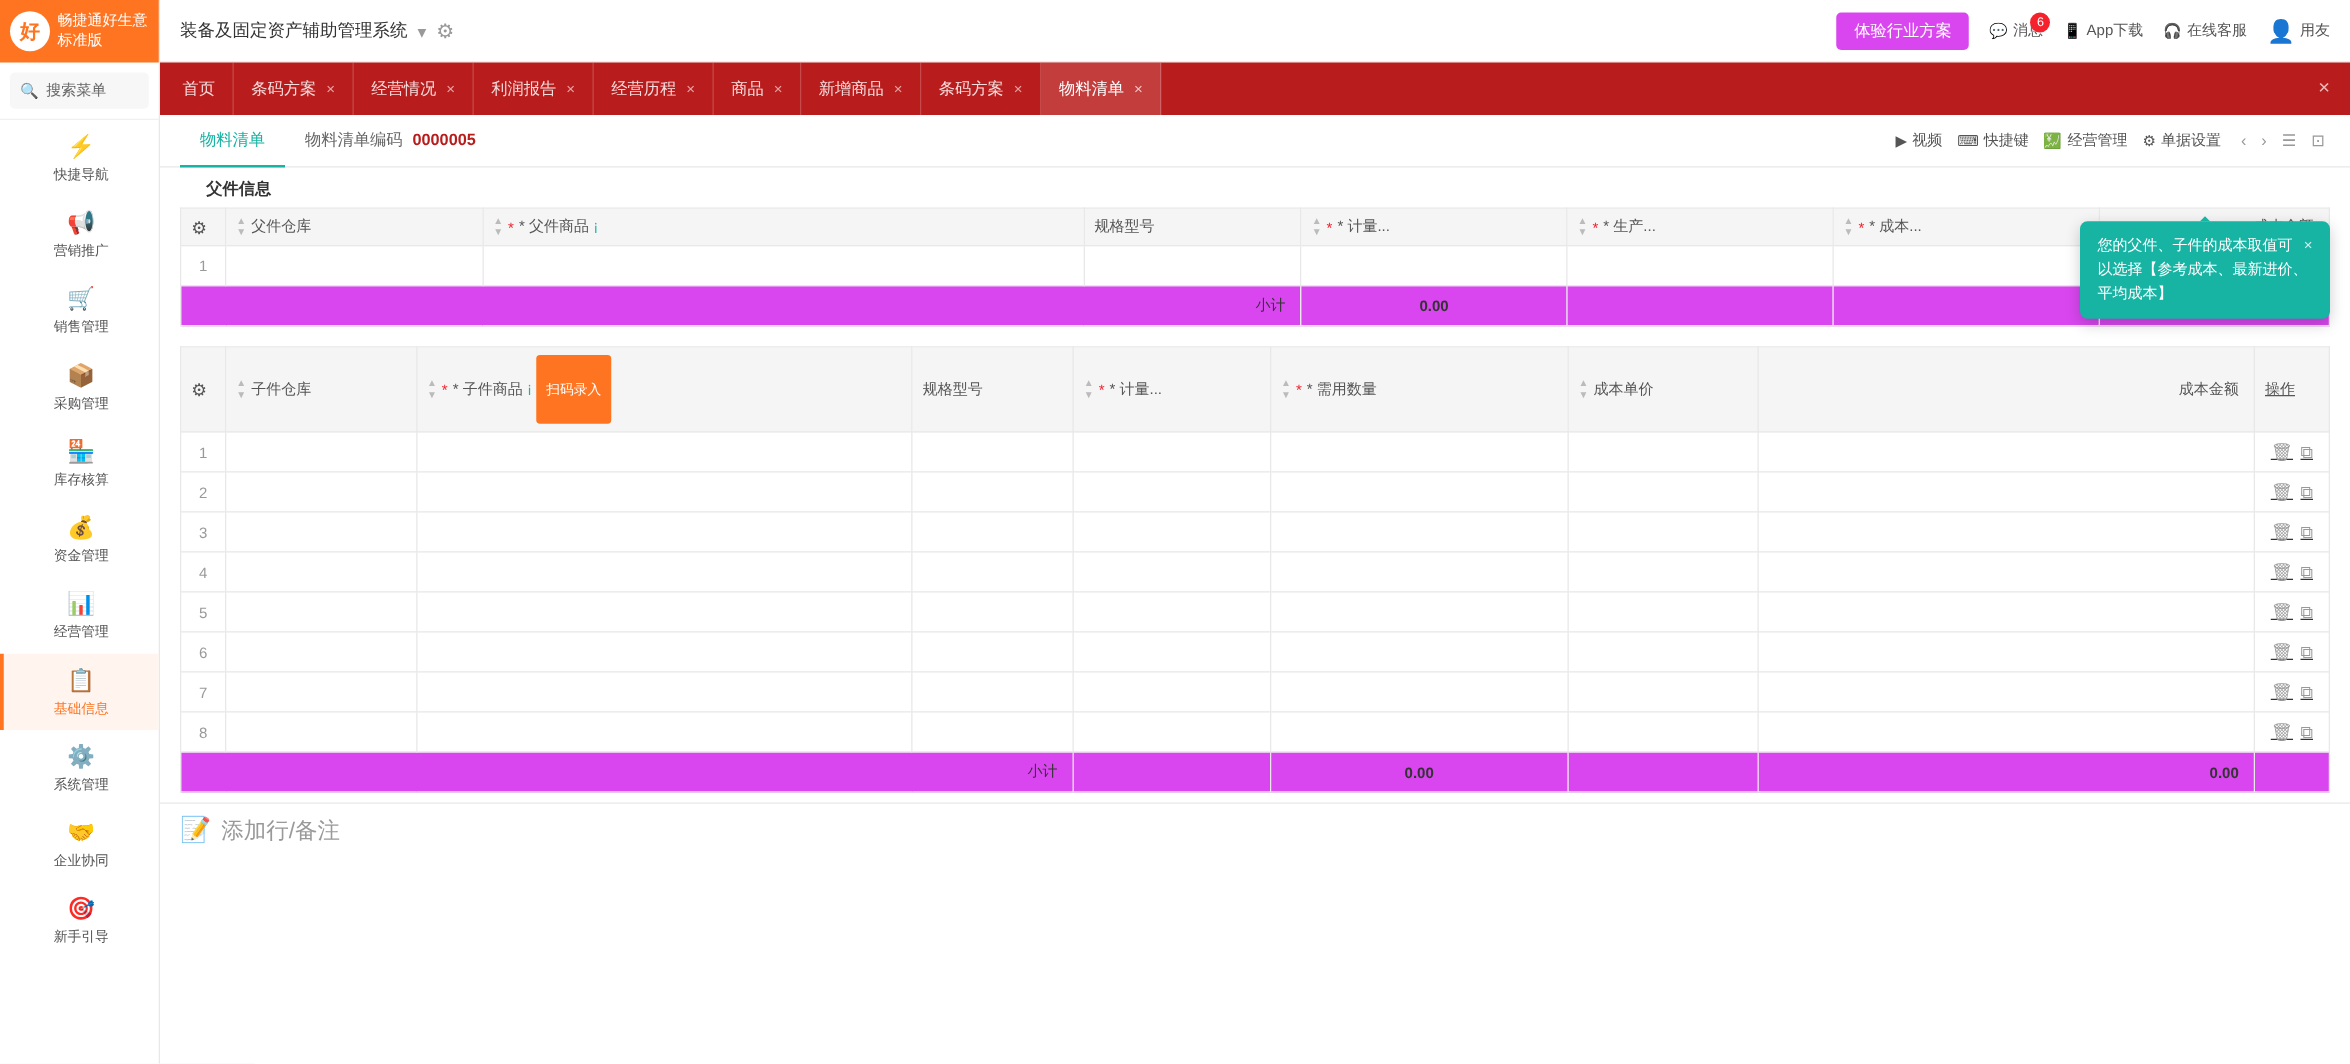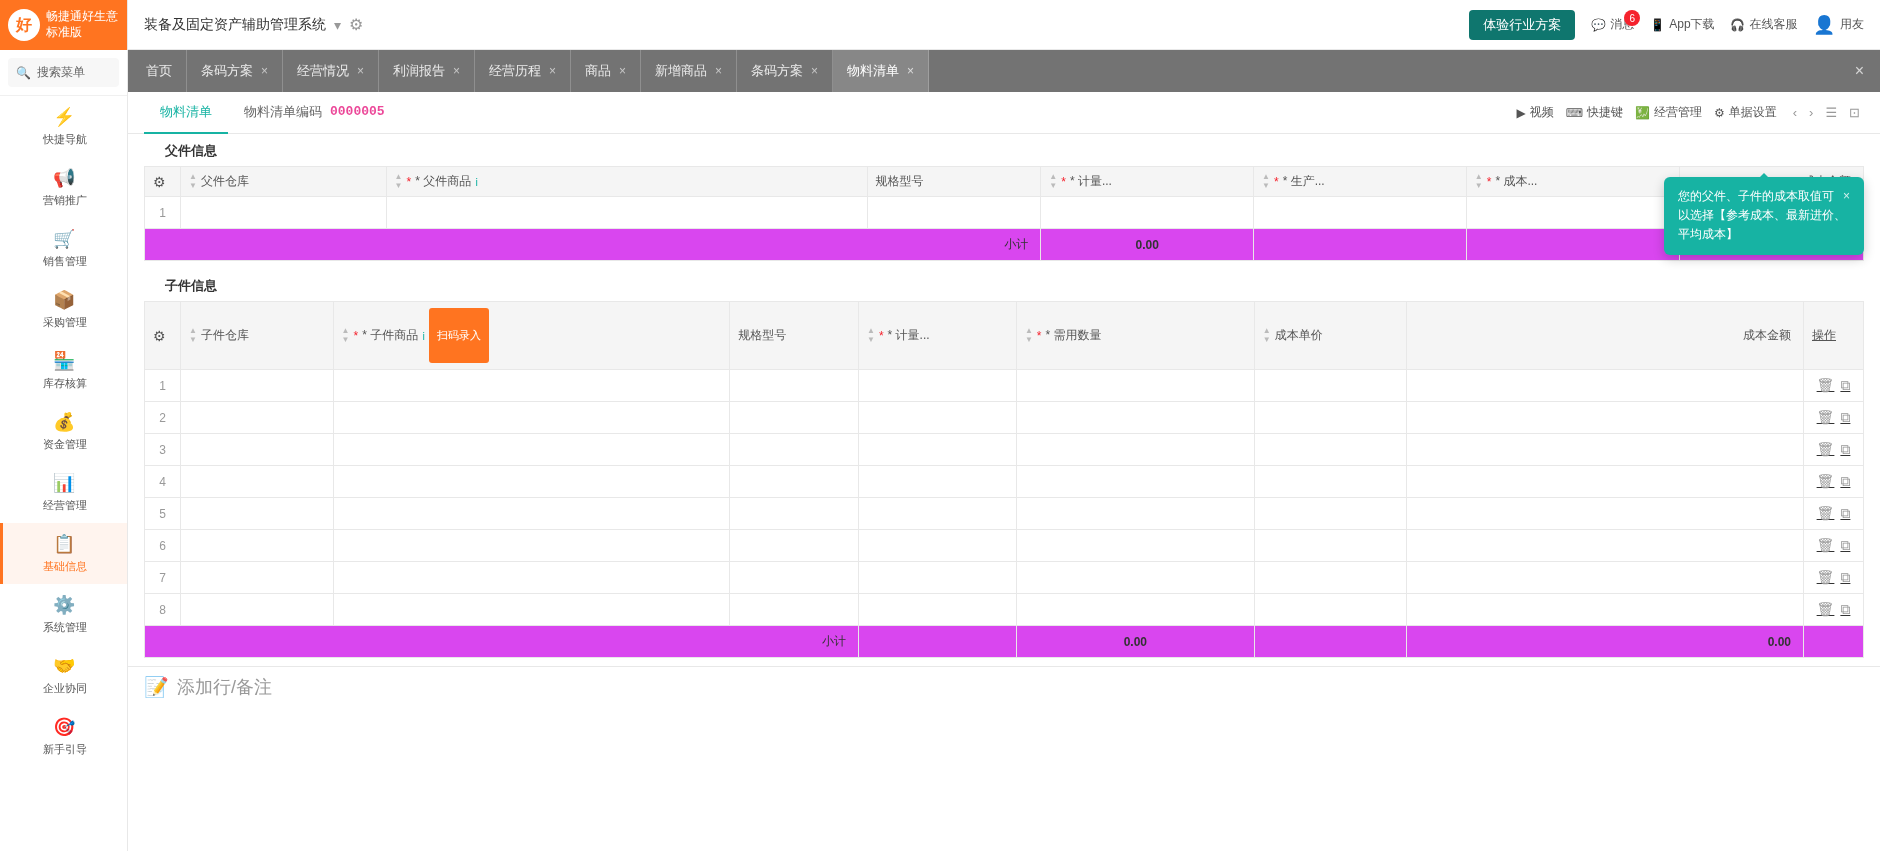--- a/index.html
+++ b/index.html
@@ -103,21 +103,21 @@
       font-size: 14px;
       color: #333;
       font-weight: 500;
     }
     .header-actions {
       display: flex;
       align-items: center;
       gap: 16px;
     }
     .try-btn {
-      background: #0f766e;
+      background: #d946ef;
       color: #fff;
       border: none;
       padding: 6px 14px;
       border-radius: 4px;
       cursor: pointer;
       font-size: 13px;
     }
     .header-icon-item {
       display: flex;
       align-items: center;
@@ -137,21 +137,21 @@
       display: flex;
       align-items: center;
       justify-content: center;
       position: absolute;
       top: -6px;
       right: -6px;
     }
 
     
     .tab-bar {
-      background: #737373;
+      background: #b91c1c;
       display: flex;
       align-items: center;
       height: 42px;
       padding: 0 4px;
       overflow-x: auto;
     }
     .tab-item {
       display: flex;
       align-items: center;
       gap: 6px;
@@ -510,21 +510,21 @@
   <div class="content-area">
     <div class="content-wrapper">
 
       <div class="sub-tab-bar">
         <div class="sub-tabs">
           <div class="sub-tab active">
             <span>物料清单</span>
           </div>
           <div class="sub-tab">
             <span>物料清单编码</span>
-            <span style="margin-left:8px;color:#ec4899;font-weight:600;font-family:Liberation Mono, monospace;">0000005</span>
+            <span style="margin-left:8px;color:#b91c1c;font-weight:600;">0000005</span>
           </div>
         </div>
         <div class="sub-tab-actions">
           <div class="sub-tab-action-item">
             <span>▶</span>
             <span>视频</span>
           </div>
           <div class="sub-tab-action-item">
             <span>⌨</span>
             <span>快捷键</span>
@@ -643,21 +643,20 @@
               <td style="text-align:center;font-weight:600;">0.00</td>
               <td></td>
               <td></td>
               <td style="text-align:right;font-weight:600;padding-right:12px;">0.00</td>
             </tr>
           </tbody>
         </table>
       </div>
 
       <div class="section">
-        <div class="section-title">子件信息</div>
         <table class="data-table">
           <thead>
             <tr>
               <th class="gear-icon-cell" style="width:36px;">⚙</th>
               <th>
                 <div class="th-inner">
                   <span>
                       <span class="sort-arrows">
                         <span class="sort-arrow">▲</span>
                         <span class="sort-arrow">▼</span>

